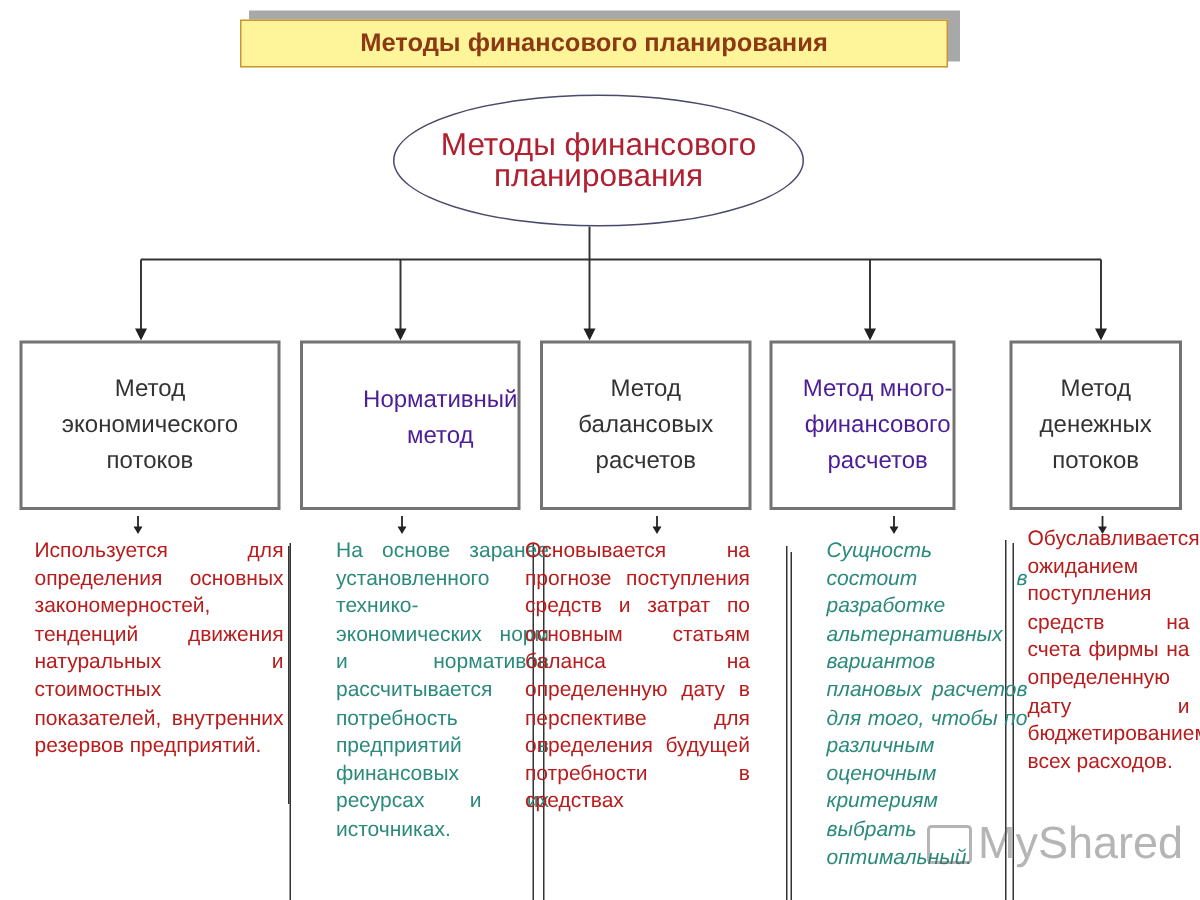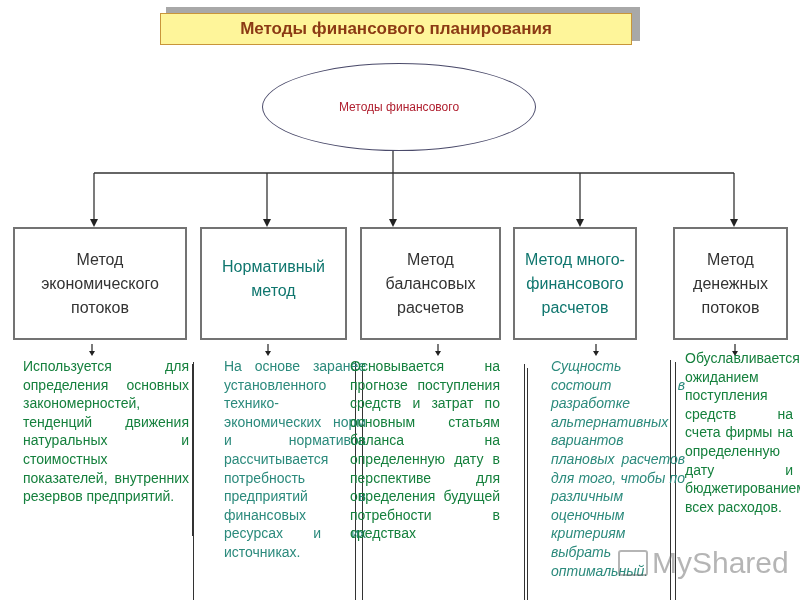--- a/index.html
+++ b/index.html
@@ -48,21 +48,21 @@
       width: 274px;
       height: 88px;
       border: 1px solid #4a4a6a;
       border-radius: 50%;
       box-sizing: border-box;
       display: flex;
       align-items: center;
       justify-content: center;
       text-align: center;
       color: #b02030;
-      font-size: 12px;
+      font-size: 21px;
       line-height: 21px;
       background: #ffffff;
     }
     svg.connectors {
       position: absolute;
       left: 0;
       top: 0;
       width: 800px;
       height: 600px;
     }
@@ -76,30 +76,31 @@
       align-items: flex-start;
       justify-content: center;
       text-align: center;
       padding-top: 19px;
       font-size: 16px;
       line-height: 24px;
       color: #333333;
       background: #ffffff;
     }
     .method-box.teal {
-      color: #0f766e;
+      color: #4c1d95;
       padding-top: 26px;
+      justify-content: flex-end;
     }
     .desc {
       position: absolute;
       top: 357px;
       font-size: 14px;
       line-height: 18.6px;
       text-align: justify;
-      color: #15803d;
+      color: #b91c1c;
       box-sizing: border-box;
     }
     .desc.teal { color: #2b8a7c; margin-left: 17px; }
     .vline {
       position: absolute;
       width: 1px;
       background: #333333;
     }
     .watermark {
       position: absolute;
@@ -168,20 +169,21 @@
       <path d="M265,351 L271,351 L268,356 z"></path>
       <path d="M435,351 L441,351 L438,356 z"></path>
       <path d="M593,351 L599,351 L596,356 z"></path>
       <path d="M732,351 L738,351 L735,356 z"></path>
     </g>
   </svg>
 
   <div class="ellipse">
     <div>
       <div>Методы финансового</div>
+      <div>планирования</div>
     </div>
   </div>
 
   <div class="method-box" style="left:13px; width:174px;">
     <div>
       <div>Метод</div>
       <div>экономического</div>
       <div>потоков</div>
     </div>
   </div>

